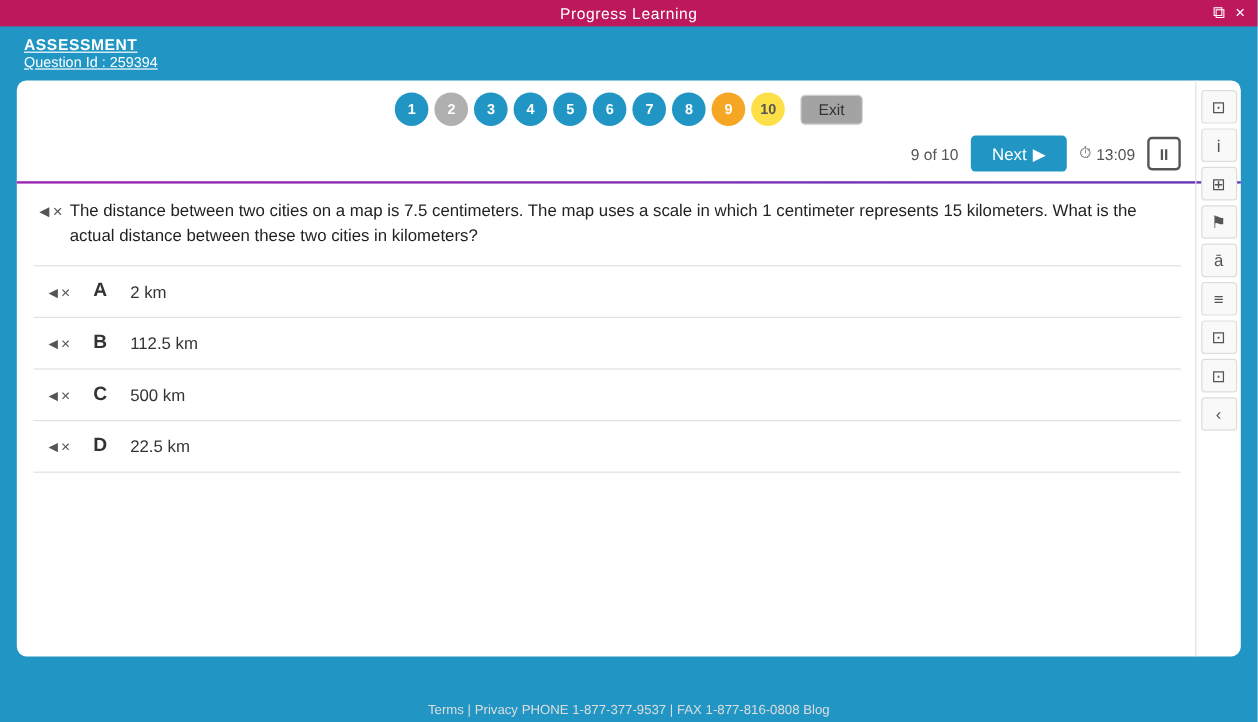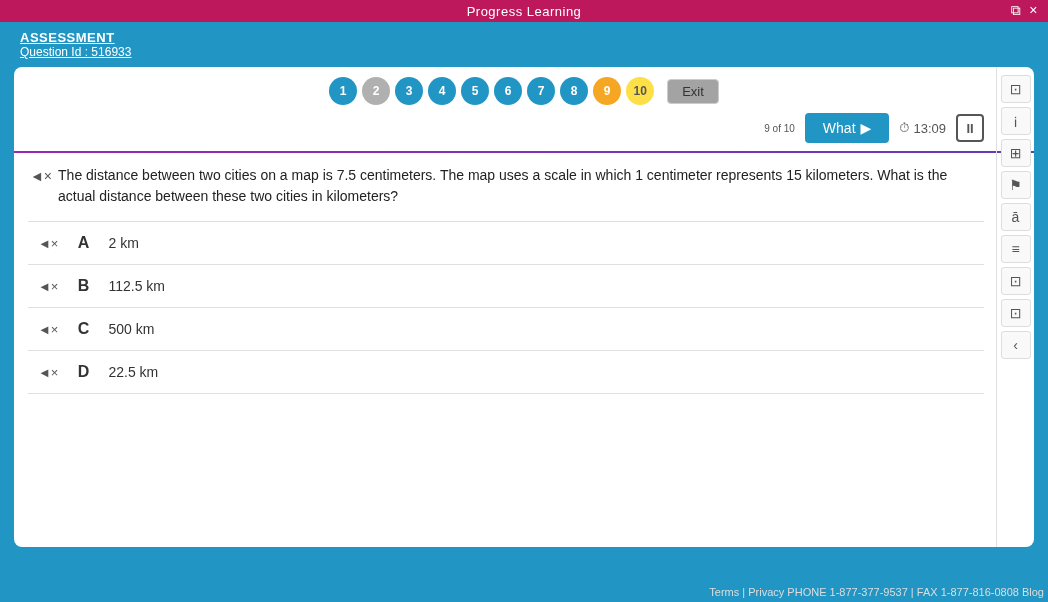--- a/index.html
+++ b/index.html
@@ -91,21 +91,21 @@
     }
     
     .progress-row {
       display: flex;
       align-items: center;
       justify-content: flex-end;
       padding: 0 50px 8px 0;
       gap: 10px;
     }
     .progress-text {
-      font-size: 10px;
+      font-size: 13px;
       color: #555;
     }
     .next-btn {
       background: #2196c4;
       color: white;
       border: none;
       padding: 7px 18px;
       border-radius: 4px;
       font-size: 14px;
       cursor: pointer;
@@ -216,40 +216,40 @@
       border: 1px solid #ddd;
       border-radius: 3px;
       background: #f9f9f9;
     }
     
     .footer {
       position: absolute;
       bottom: 0;
       left: 0;
       right: 0;
-      text-align: right;
+      text-align: center;
       font-size: 11px;
       color: #ddd;
       padding: 4px;
     }
   </style>
 </head>
 <body>
 
 <div class="top-bar">
   <span>Progress Learning</span>
   <div class="top-bar-controls">
     <span>⧉</span>
     <span>×</span>
   </div>
 </div>
 
 <div class="assessment-header">
   <div class="title">ASSESSMENT</div>
-  <div class="question-id">Question Id : 516933</div>
+  <div class="question-id">Question Id : 259394</div>
 </div>
 
 <div class="main-content">
 
   <div class="nav-bar" id="nav-bar">
   <div class="nav-dot completed">1</div>
       <div class="nav-dot skipped">2</div>
       <div class="nav-dot completed">3</div>
       <div class="nav-dot completed">4</div>
       <div class="nav-dot completed">5</div>
@@ -257,21 +257,21 @@
       <div class="nav-dot completed">7</div>
       <div class="nav-dot completed">8</div>
       <div class="nav-dot current">9</div>
       <div class="nav-dot inactive">10</div>
       <button class="exit-btn">Exit</button>
     </div>
 
   <div class="progress-row">
     <span class="progress-text">9 of 10</span>
     <button class="next-btn">
-      <span>What</span>
+      <span>Next</span>
       <span>▶</span>
     </button>
     <span class="timer">
       <span>⏱</span>
       <span>13:09</span>
     </span>
     <div class="pause-btn">
       <span>II</span>
     </div>
   </div>

